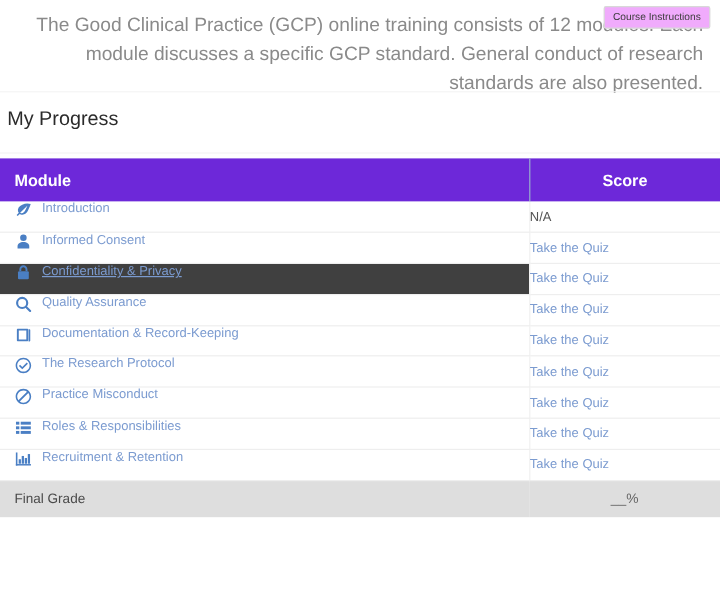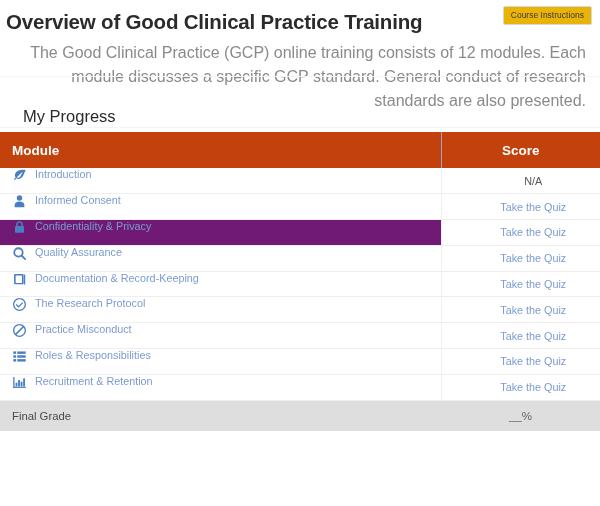--- a/index.html
+++ b/index.html
@@ -24,21 +24,21 @@
   .instructions-wrap {
     position: absolute;
     top: 4px;
     right: 8px;
     z-index: 5;
   }
   .instructions-btn {
     display: inline-block;
     font-size: 8.5px;
     color: #3c3c3c;
-    background: #eab308;
+    background: #f0abfc;
     border: 1px solid #d8d8d8;
     border-radius: 2px;
     padding: 4px 7px 4px 7px;
     line-height: 1;
     cursor: pointer;
     white-space: nowrap;
     font-family: "Liberation Sans", sans-serif;
   }
 
   
@@ -72,21 +72,21 @@
   .hr-1 { top: 76px; }
   .hr-2 { top: 127px; }
 
   
   .section-title {
     position: absolute;
     top: 90px;
     left: 6px;
     font-size: 16.5px;
     color: #2b2b2b;
-    margin: 17px;
+    margin: 0;
     font-weight: normal;
   }
 
   
   .progress-table {
     position: absolute;
     top: 132px;
     left: 0;
     width: 600px;
     border-collapse: collapse;
@@ -94,21 +94,21 @@
   }
   .progress-table th,
   .progress-table td {
     padding: 0;
     margin: 0;
   }
   .col-module { width: 441px; }
   .col-score  { width: 159px; }
 
   thead th {
-    background: #c2410c;
+    background: #6d28d9;
     color: #ffffff;
     height: 36px;
     font-size: 13.5px;
     font-weight: bold;
     vertical-align: middle;
   }
   th.th-module {
     text-align: left;
     padding-left: 12px !important;
   }
@@ -124,29 +124,29 @@
     border-bottom: 1px solid #eeeeee;
     vertical-align: middle;
     background: #ffffff;
   }
   td.td-module {
     padding-left: 12px !important;
     color: #7b9bd0;
     border-right: 1px solid #f0f0f0;
   }
   td.td-score {
-    text-align: center;
+    text-align: left;
     color: #7b9bd0;
-    padding-left: 25px;
   }
   td.td-score.na {
     color: #555555;
   }
   tr.row-active td.td-module {
-    background: #701a75;
+    background: #404040;
+    text-decoration: underline;
   }
   .quiz-link {
     color: #7b9bd0;
     text-decoration: none;
     cursor: pointer;
   }
   .mod-cell-inner {
     display: flex;
     align-items: flex-start;
     gap: 8px;
@@ -187,21 +187,20 @@
 </head>
 <body>
 
 <div class="page">
 
   <div class="instructions-wrap">
     <span class="instructions-btn">Course Instructions</span>
   </div>
 
   <div class="header-block">
-    <h1 class="page-title">Overview of Good Clinical Practice Training</h1>
     <p class="page-desc">The Good Clinical Practice (GCP) online training consists of 12 modules. Each module discusses a specific GCP standard. General conduct of research standards are also presented.</p>
   </div>
 
   <div class="hr-faint hr-1"></div>
 
   <h2 class="section-title">My Progress</h2>
 
   <div class="hr-faint hr-2"></div>
 
   <table class="progress-table">

